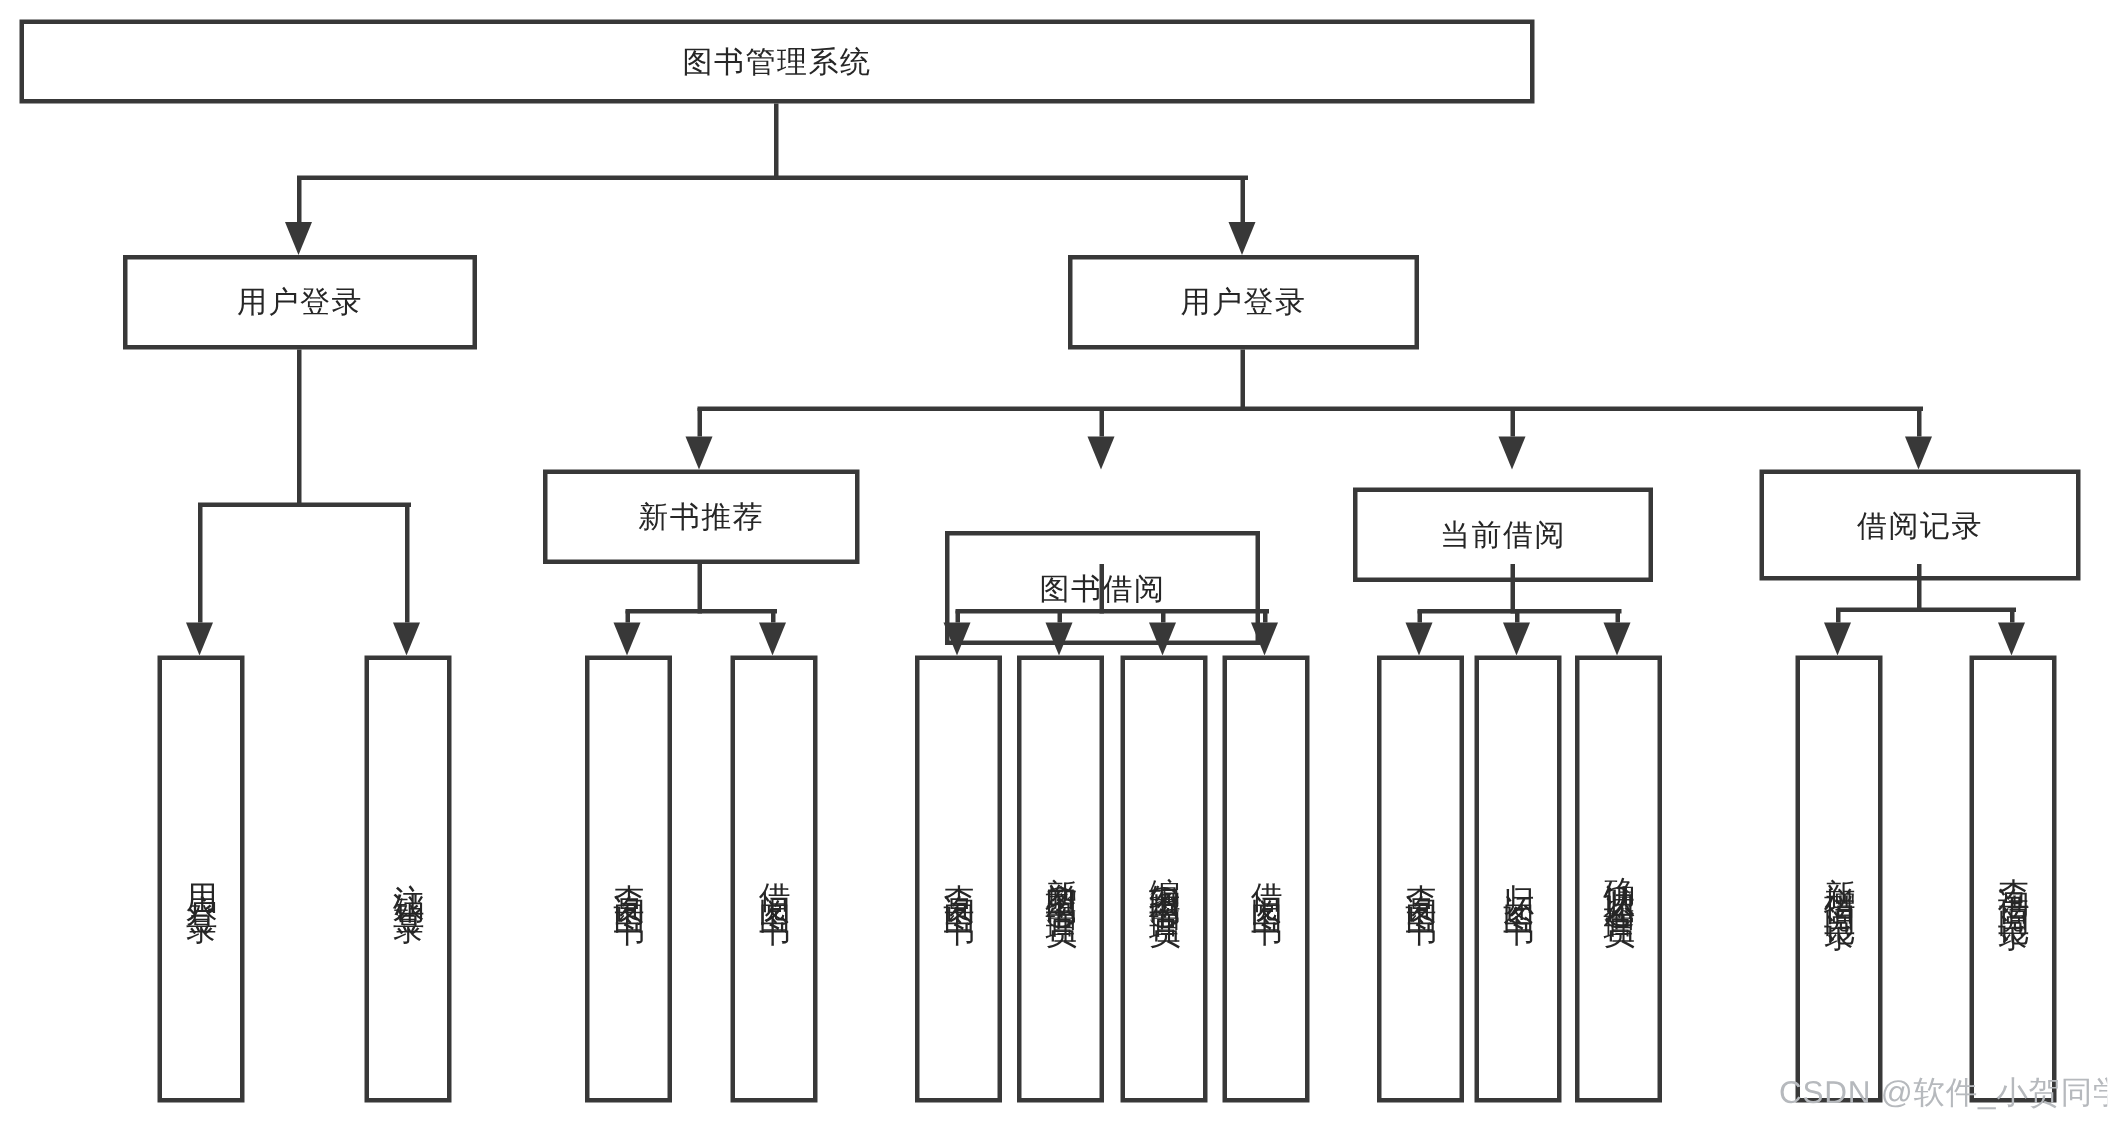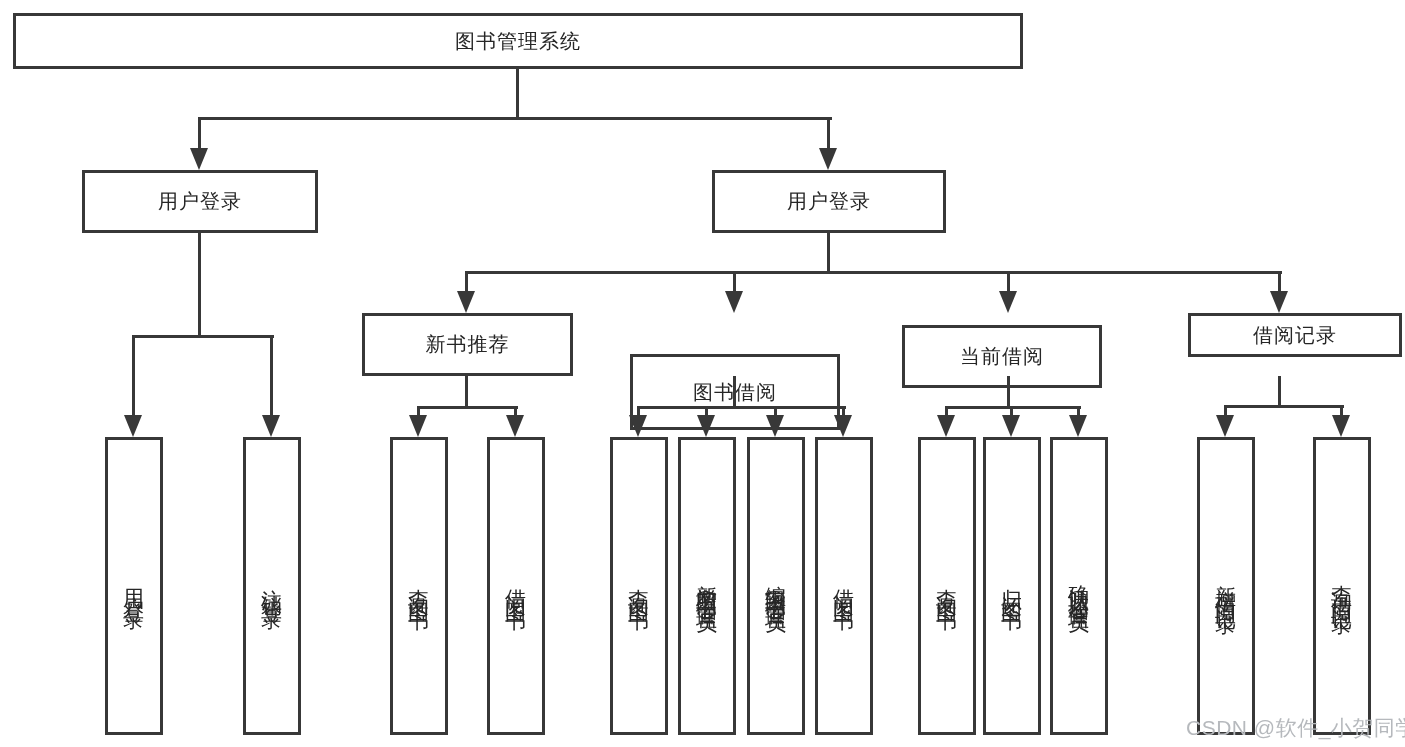--- a/index.html
+++ b/index.html
@@ -104,21 +104,21 @@
 
   <div class="box" style="left:362px; top:313px; width:211px; height:63px;justify-content:center;">
     <span>新书推荐</span>
   </div>
   <div class="box" style="left:630px; top:313px; width:210px; height:76px;margin-top:41px;">
     <span>图书借阅</span>
   </div>
   <div class="box" style="left:902px; top:313px; width:200px; height:63px;margin-top:12px;">
     <span>当前借阅</span>
   </div>
-  <div class="box" style="left:1173px; top:313px; width:214px; height:44px;margin-left:15px;">
+  <div class="box" style="left:1173px; top:313px; width:214px; height:74px;">
     <span>借阅记录</span>
   </div>
 
   <div class="vline" style="left:465px; top:376px; height:33px;"></div>
   <div class="hline" style="left:417px; top:406px; width:101px;"></div>
   <div class="arrow" style="left:417px; top:407px; height:8px;"></div>
   <div class="arrow" style="left:514px; top:407px; height:8px;"></div>
 
   <div class="vline" style="left:733px; top:376px; height:33px;"></div>
   <div class="hline" style="left:637px; top:406px; width:209px;"></div>

